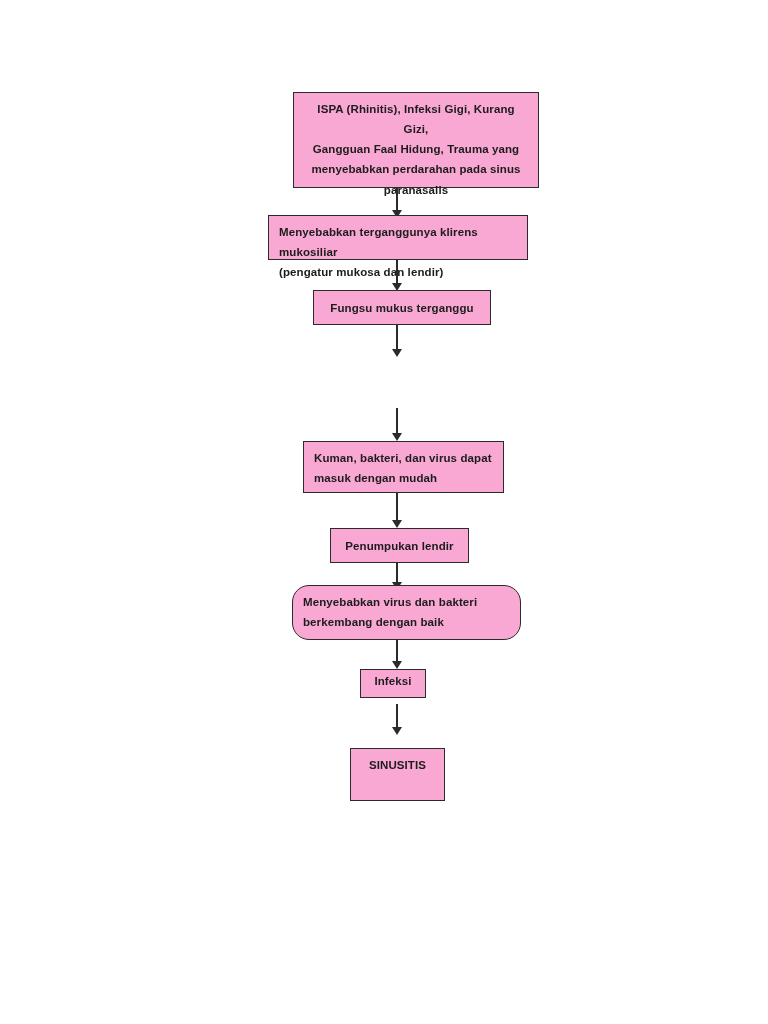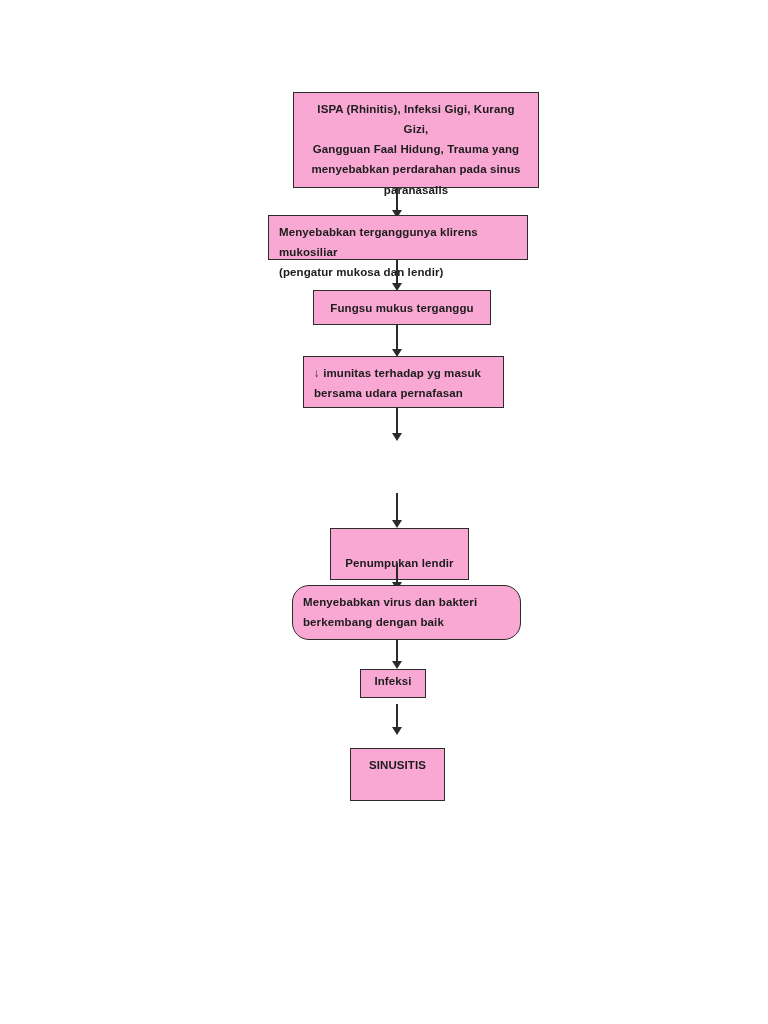--- a/index.html
+++ b/index.html
@@ -110,37 +110,37 @@
 
   <div class="node center middle" style="left:313px; top:290px; width:178px; height:35px;">
     <span class="txt">Fungsu mukus terganggu</span>
   </div>
 
   <div class="connector" style="left:396px; top:325px; width:2px; height:32px;">
     <div class="stem" style="height:25px;"></div>
     <div class="head" style="top:24px;"></div>
   </div>
 
-  <div class="node left" style="left:303px; top:356px; width:201px; height:52px;">
-    <span class="txt">↓ imunitas terhadap yg masuk
-bersama udara pernafasan</span>
-  </div>
 
   <div class="connector" style="left:396px; top:408px; width:2px; height:33px;">
     <div class="stem" style="height:26px;"></div>
     <div class="head" style="top:25px;"></div>
   </div>
 
+  <div class="node left" style="left:303px; top:441px; width:201px; height:52px;">
+    <span class="txt">Kuman, bakteri, dan virus dapat
+masuk dengan mudah</span>
+  </div>
 
   <div class="connector" style="left:396px; top:493px; width:2px; height:35px;">
     <div class="stem" style="height:28px;"></div>
     <div class="head" style="top:27px;"></div>
   </div>
 
-  <div class="node center middle" style="left:330px; top:528px; width:139px; height:52px;">
+  <div class="node center middle" style="left:330px; top:528px; width:139px; height:35px;">
     <span class="txt">Penumpukan lendir</span>
   </div>
 
   <div class="connector" style="left:396px; top:563px; width:2px; height:27px;">
     <div class="stem" style="height:20px;"></div>
     <div class="head" style="top:19px;"></div>
   </div>
 
   <div class="node left" style="left:292px; top:585px; width:229px; height:55px;border-radius:17px;">
     <span class="txt">Menyebabkan virus dan bakteri

